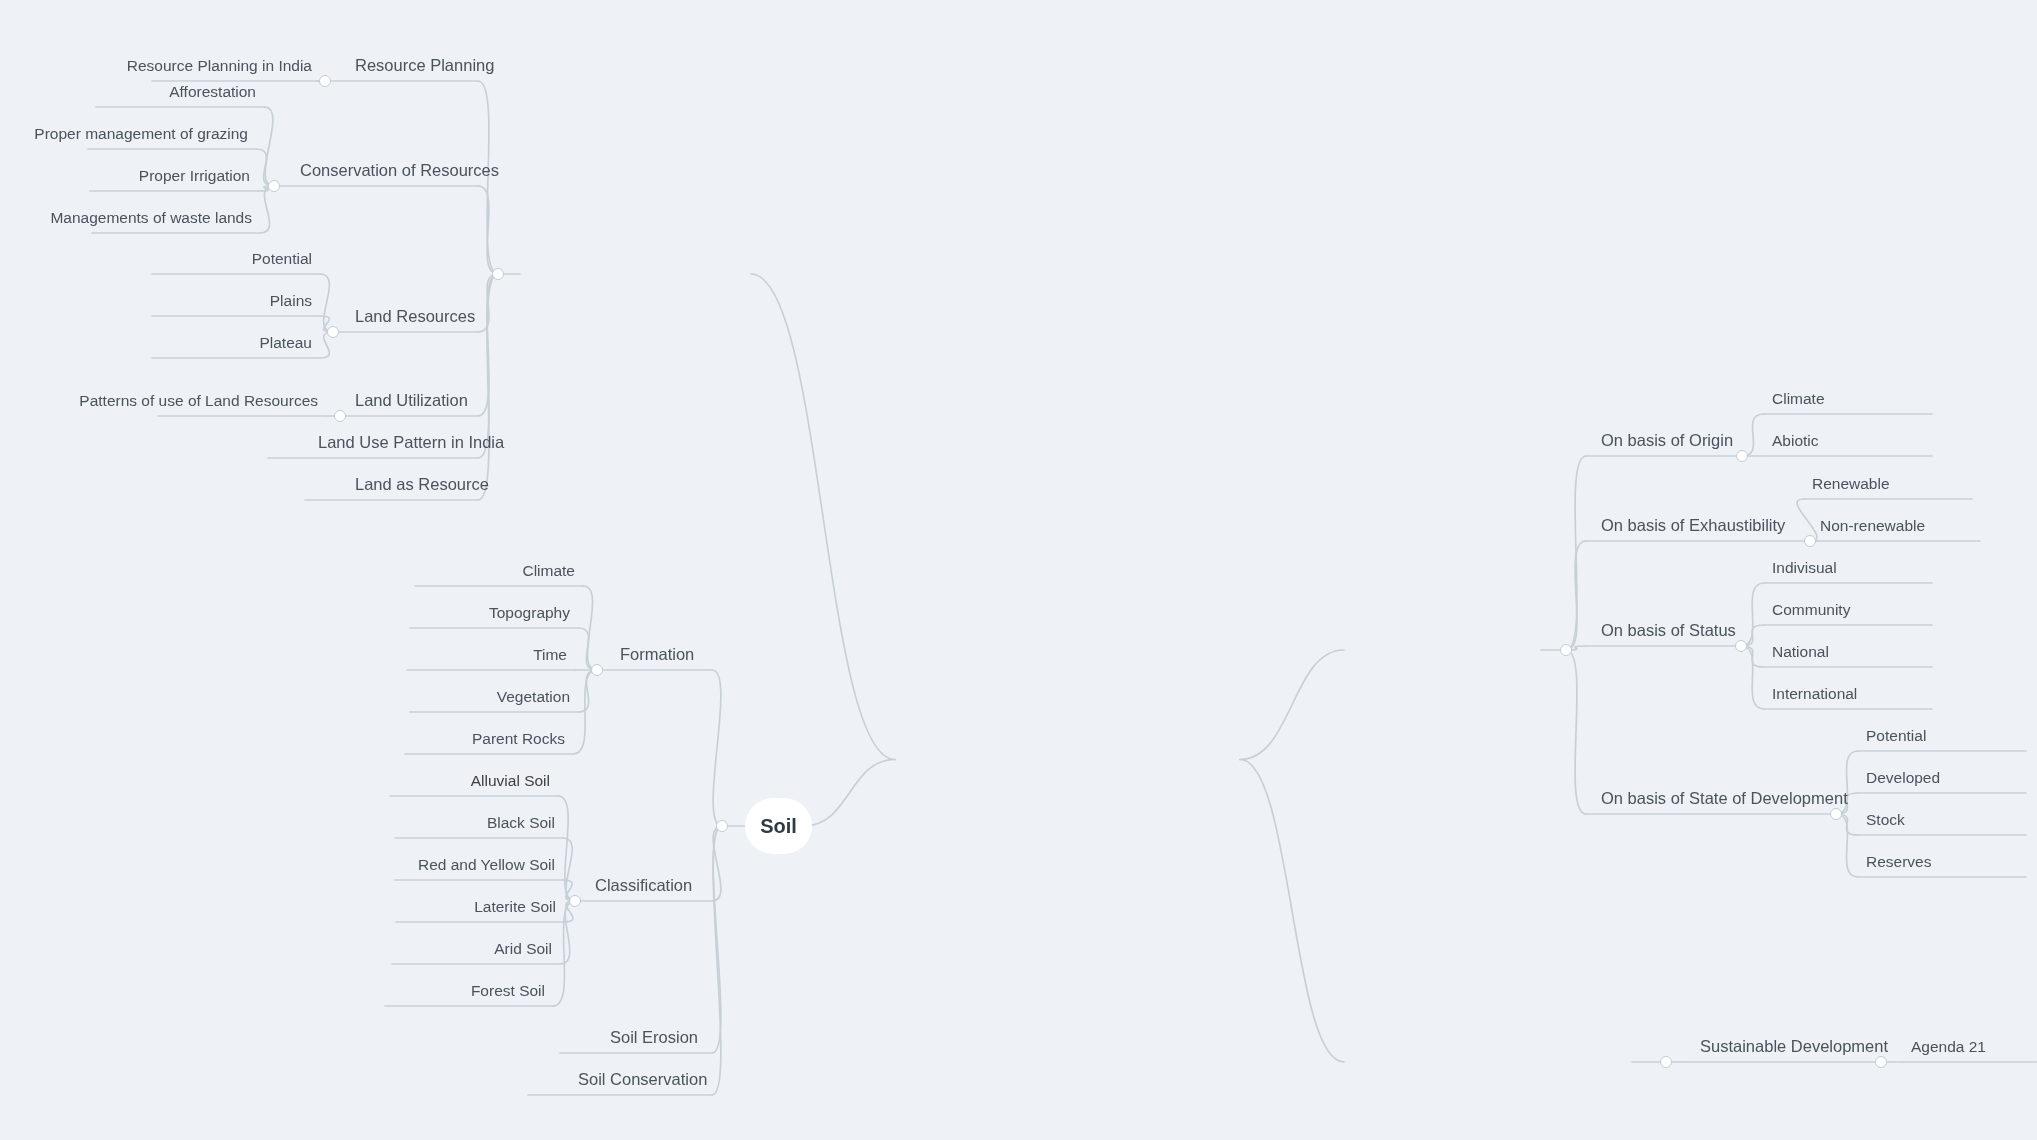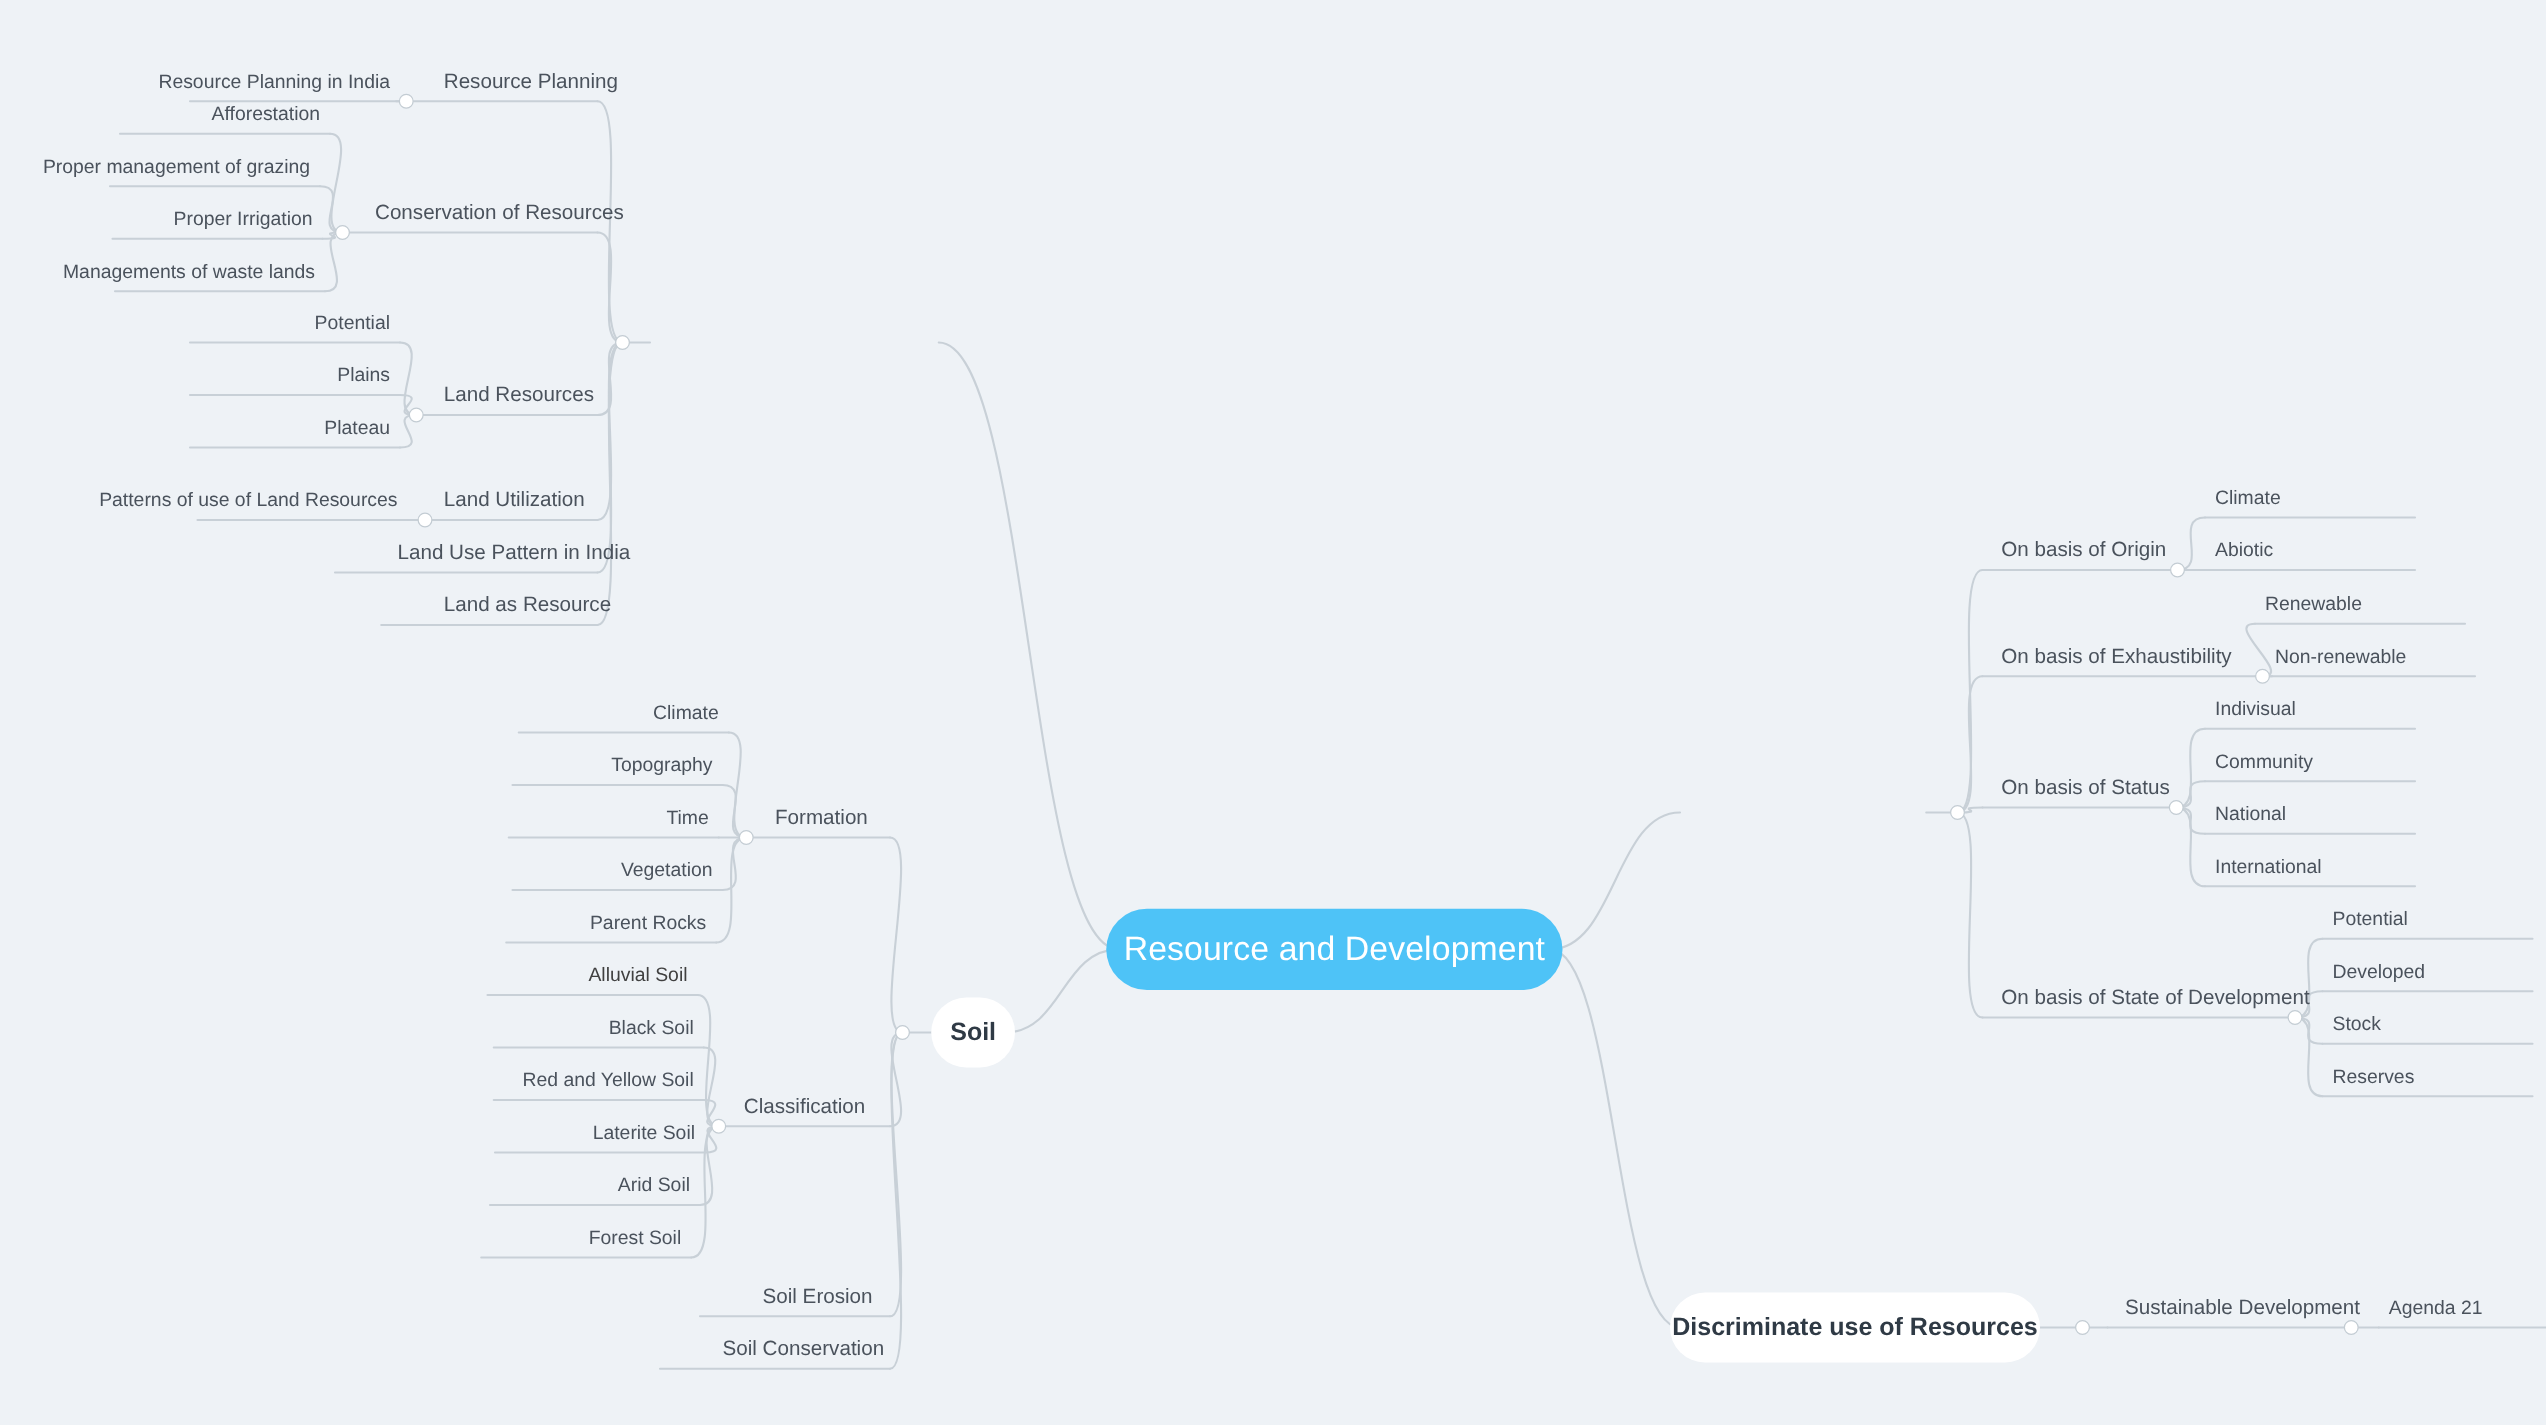--- a/index.html
+++ b/index.html
@@ -186,21 +186,20 @@
       <path d="M 1858 835 L 2026 835" fill="none" stroke="#c8d0d7" stroke-width="1.7" stroke-linecap="round"></path>
       <path d="M 1836 814 C 1862 814, 1832 877, 1858 877" fill="none" stroke="#c8d0d7" stroke-width="1.7" stroke-linecap="round"></path>
       <path d="M 1858 877 L 2026 877" fill="none" stroke="#c8d0d7" stroke-width="1.7" stroke-linecap="round"></path>
       <path d="M 1240 759.5 C 1292 759.5, 1292 1062, 1344 1062" fill="none" stroke="#c8d0d7" stroke-width="1.7" stroke-linecap="round"></path>
       <path d="M 1632 1062 L 1660 1062" fill="none" stroke="#c8d0d7" stroke-width="1.7" stroke-linecap="round"></path>
       <path d="M 1666 1062 C 1692 1062, 1660 1062, 1686 1062" fill="none" stroke="#c8d0d7" stroke-width="1.7" stroke-linecap="round"></path>
       <path d="M 1686 1062 L 1875 1062" fill="none" stroke="#c8d0d7" stroke-width="1.7" stroke-linecap="round"></path>
       <path d="M 1881 1062 C 1907 1062, 1877 1062, 1903 1062" fill="none" stroke="#c8d0d7" stroke-width="1.7" stroke-linecap="round"></path>
       <path d="M 1903 1062 L 2071 1062" fill="none" stroke="#c8d0d7" stroke-width="1.7" stroke-linecap="round"></path>
     </svg>
-<div class="node root" style="left: 885px; top: 727px; width: 365px; height: 65px; background: rgb(78, 195, 247); color: rgb(255, 255, 255);">Resource and Development</div>
     <div class="conn-dot" style="left: 492px; top: 268px; background: rgb(255, 255, 255); border-color: rgb(195, 204, 211);"></div>
     <div class="node text ta-left" style="left: 355px; top: 53px; height: 24px; color: rgb(74, 82, 92);">Resource Planning</div>
     <div class="conn-dot" style="left: 319px; top: 75px; background: rgb(255, 255, 255); border-color: rgb(195, 204, 211);"></div>
     <div class="node text small ta-right" style="top: 54px; height: 24px; color: rgb(74, 82, 92); right: 1725px;">Resource Planning in India</div>
     <div class="node text ta-left" style="left: 300px; top: 158px; height: 24px; color: rgb(74, 82, 92);">Conservation of Resources</div>
     <div class="conn-dot" style="left: 268px; top: 180px; background: rgb(255, 255, 255); border-color: rgb(195, 204, 211);"></div>
     <div class="node text small ta-right" style="top: 80px; height: 24px; color: rgb(74, 82, 92); right: 1781px;">Afforestation</div>
     <div class="node text small ta-right" style="top: 122px; height: 24px; color: rgb(74, 82, 92); right: 1789px;">Proper management of grazing</div>
     <div class="node text small ta-right" style="top: 164px; height: 24px; color: rgb(74, 82, 92); right: 1787px;">Proper Irrigation</div>
     <div class="node text small ta-right" style="top: 206px; height: 24px; color: rgb(74, 82, 92); right: 1785px;">Managements of waste lands</div>
@@ -247,18 +246,17 @@
     <div class="node text small ta-left" style="top: 556px; height: 24px; color: rgb(74, 82, 92); left: 1772px;">Indivisual</div>
     <div class="node text small ta-left" style="top: 598px; height: 24px; color: rgb(74, 82, 92); left: 1772px;">Community</div>
     <div class="node text small ta-left" style="top: 640px; height: 24px; color: rgb(74, 82, 92); left: 1772px;">National</div>
     <div class="node text small ta-left" style="top: 682px; height: 24px; color: rgb(74, 82, 92); left: 1772px;">International</div>
     <div class="node text ta-left" style="left: 1601px; top: 786px; height: 24px; color: rgb(74, 82, 92);">On basis of State of Development</div>
     <div class="conn-dot" style="left: 1830px; top: 808px; background: rgb(255, 255, 255); border-color: rgb(195, 204, 211);"></div>
     <div class="node text small ta-left" style="top: 724px; height: 24px; color: rgb(74, 82, 92); left: 1866px;">Potential</div>
     <div class="node text small ta-left" style="top: 766px; height: 24px; color: rgb(74, 82, 92); left: 1866px;">Developed</div>
     <div class="node text small ta-left" style="top: 808px; height: 24px; color: rgb(74, 82, 92); left: 1866px;">Stock</div>
     <div class="node text small ta-left" style="top: 850px; height: 24px; color: rgb(74, 82, 92); left: 1866px;">Reserves</div>
-    <div class="node pill" style="left: 1336px; top: 1034px; width: 296px; height: 56px; background: rgb(255, 255, 255); color: rgb(47, 58, 69);">Discriminate use of Resources</div>
     <div class="conn-dot" style="left: 1660px; top: 1056px; background: rgb(255, 255, 255); border-color: rgb(195, 204, 211);"></div>
     <div class="node text ta-left" style="left: 1700px; top: 1034px; height: 24px; color: rgb(74, 82, 92);">Sustainable Development</div>
     <div class="conn-dot" style="left: 1875px; top: 1056px; background: rgb(255, 255, 255); border-color: rgb(195, 204, 211);"></div>
     <div class="node text small ta-left" style="top: 1035px; height: 24px; color: rgb(74, 82, 92); left: 1911px;">Agenda 21</div>
   </div>
 
 </body></html>

